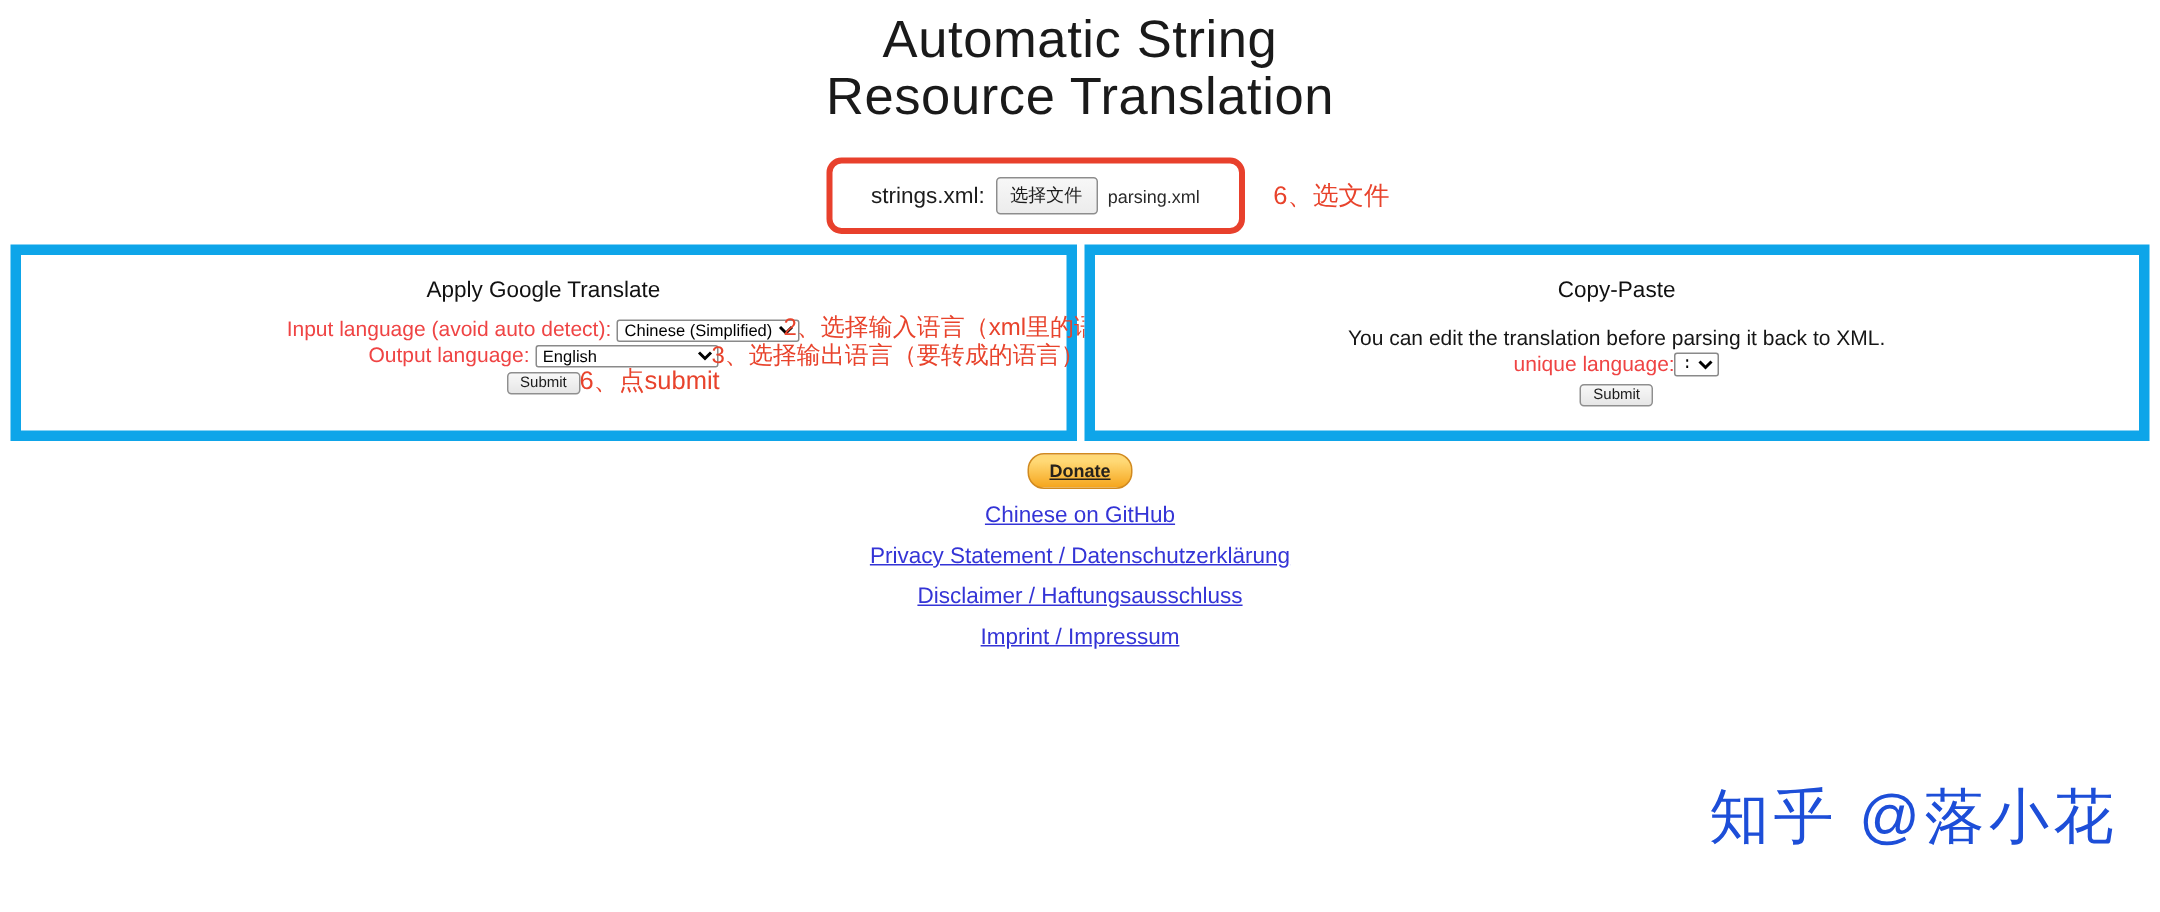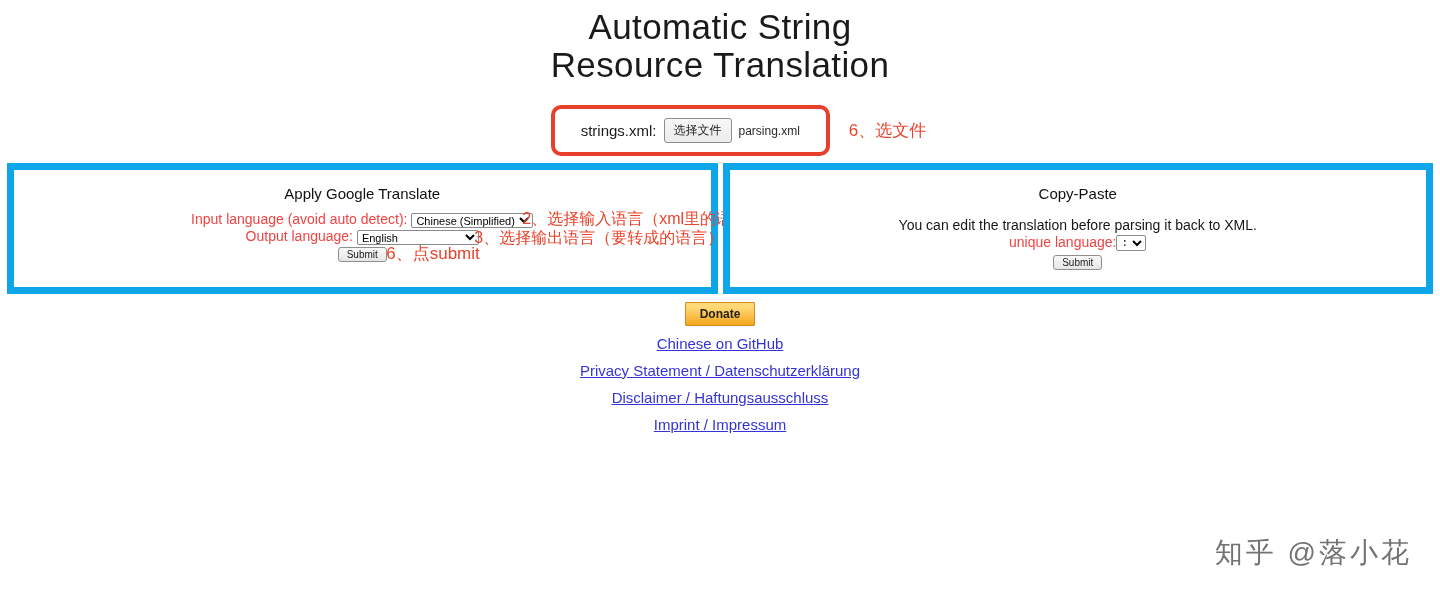--- a/index.html
+++ b/index.html
@@ -93,41 +93,42 @@
     vertical-align:middle;
     font-family:"Liberation Mono", monospace;
   }
   .cp-submit-row { margin-top:2px; }
 
   
   .donate-row { text-align:center; margin-top:8px; }
   .donate-btn {
     display:inline-block;
     background:linear-gradient(#ffd976 20%, #f5a51d);
-    border:1px solid #d18a20; border-radius:1px;
+    border:1px solid #d18a20; border-radius:11px;
     font-weight:bold; font-size:12px; color:#26221c;
     padding:4px 14px; cursor:pointer;
     font-family:"Liberation Sans", sans-serif;
+    text-decoration:underline;
   }
 
   
   .links { text-align:center; margin-top:9px; }
   .links a {
     display:block;
     color:#3434d6; text-decoration:underline;
     font-size:15px; line-height:17px;
     margin-bottom:10px;
     cursor:pointer;
   }
 
   
   .watermark {
     position:absolute; right:28px; bottom:36px;
-    font-size:28px; letter-spacing:3px;
-    color:#737373;
+    font-size:40px; letter-spacing:3px;
+    color:#1d4ed8;
     text-shadow:-2px -2px 0 #ffffff;
     user-select:none;
   }
 </style>
 </head>
 <body>
 
 <h1 class="title">Automatic String Resource Translation</h1>
 
 <div class="file-row-outer">

